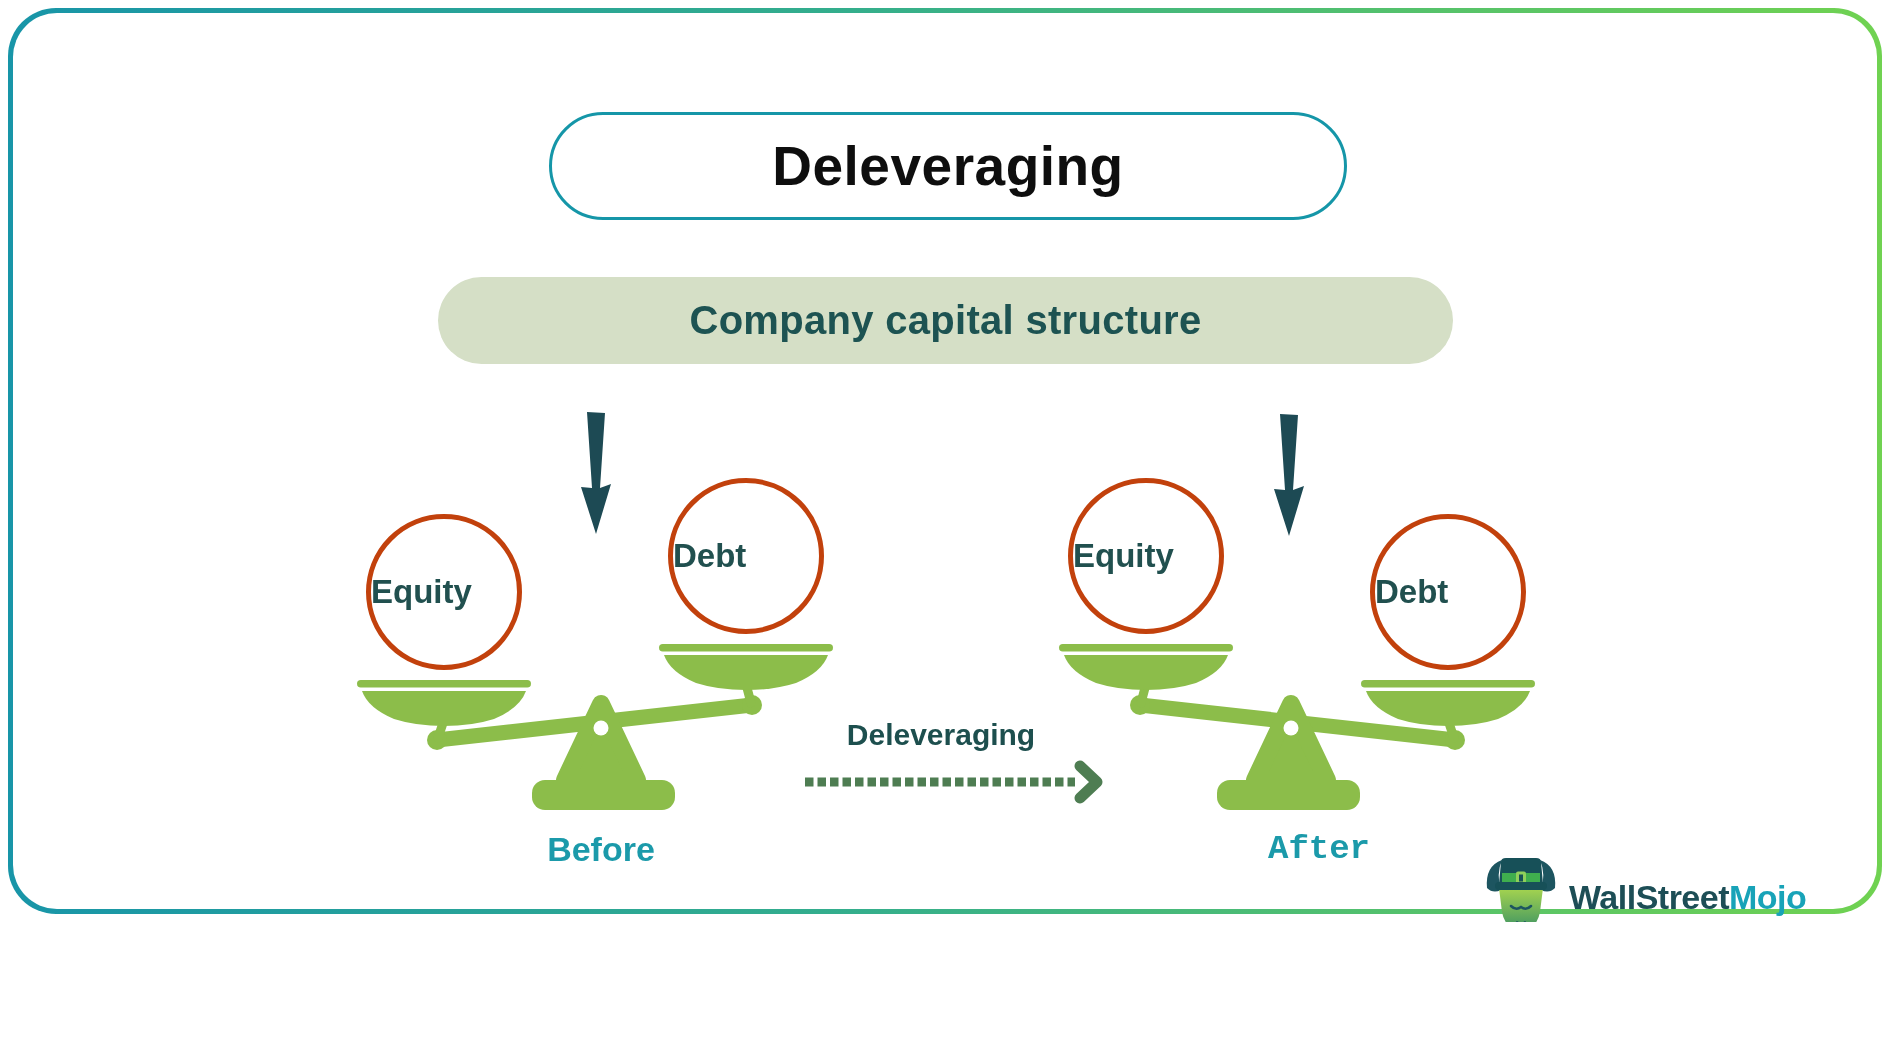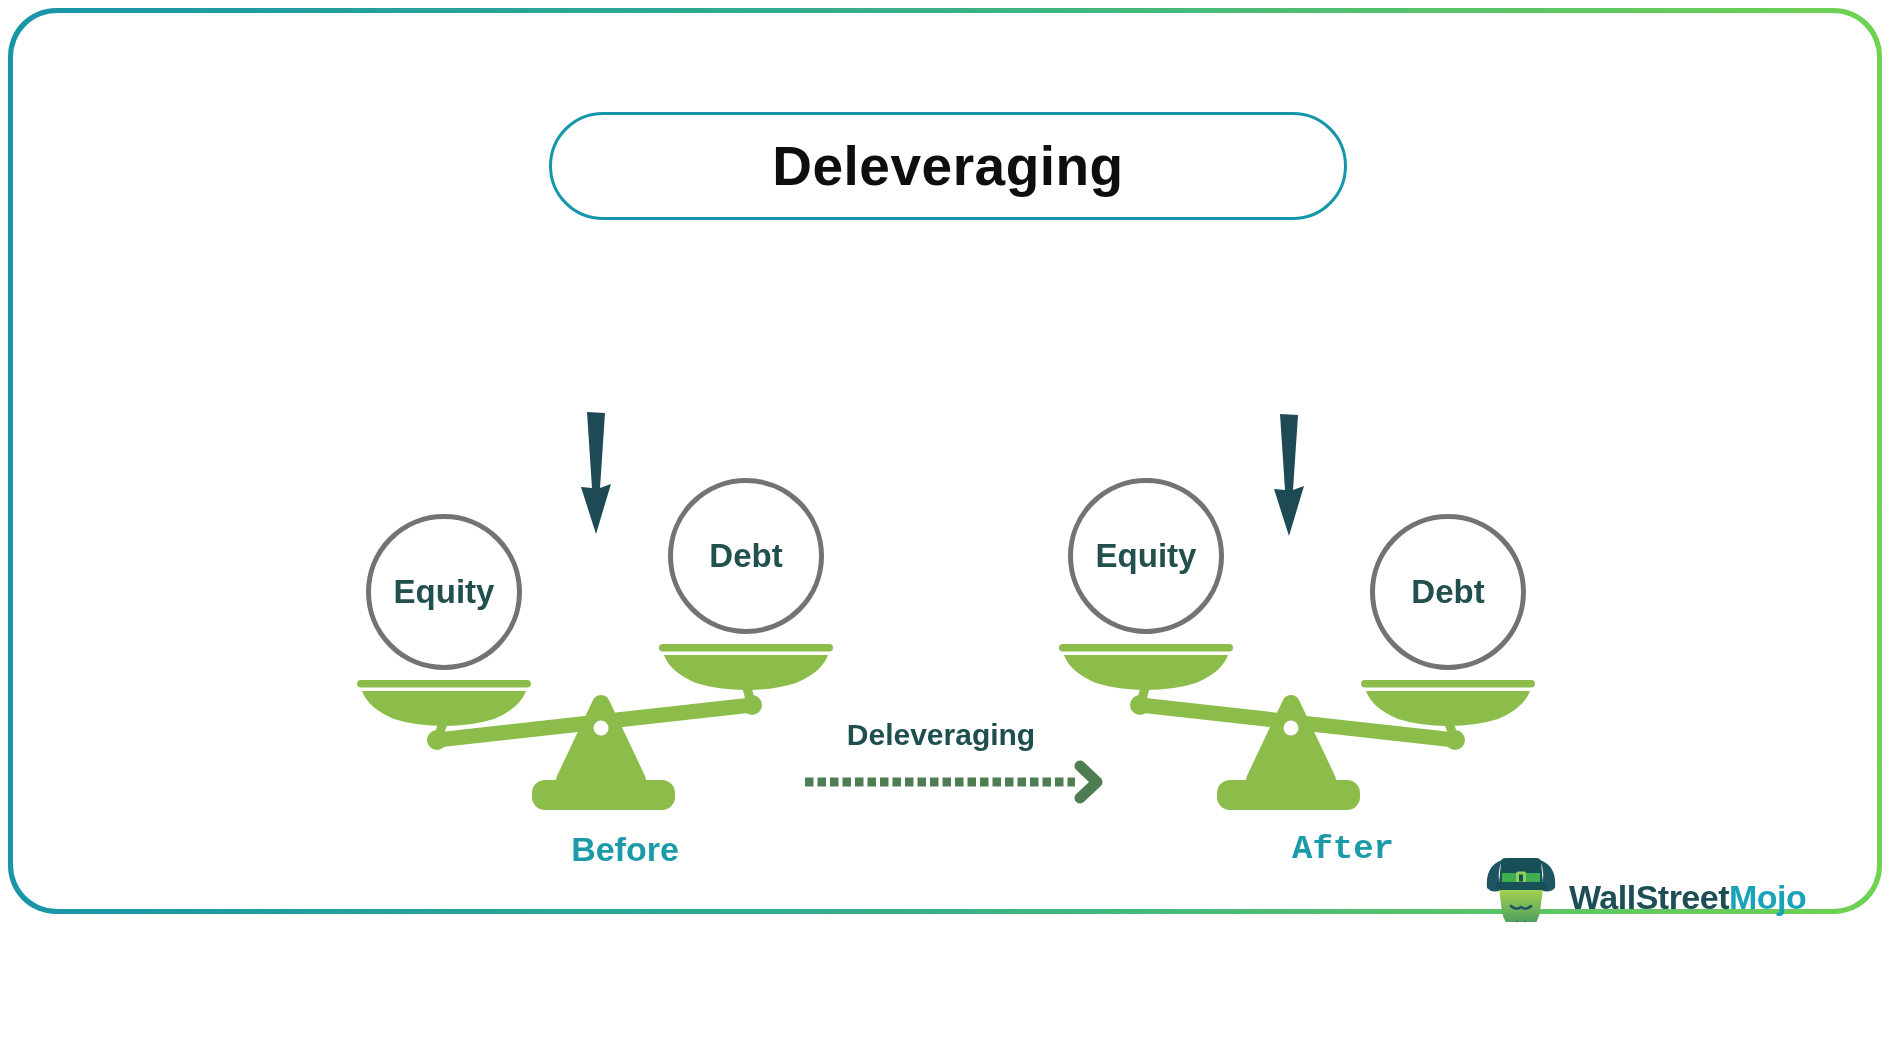--- a/index.html
+++ b/index.html
@@ -22,31 +22,31 @@
   .subtitle-pill span{font-size:40px;font-weight:bold;color:#1D5352;letter-spacing:.3px;}
 
   .down-arrow{position:absolute;width:40px;height:126px;}
   .down-arrow.left{left:578px;top:412px;}
   .down-arrow.right{left:1271px;top:414px;}
 
   .scale-svg{position:absolute;width:490px;height:175px;top:640px;}
   .scale-svg.before{left:350px;}
   .scale-svg.after{left:1052px;transform:scaleX(-1);}
 
-  .circle{position:absolute;width:156px;height:156px;border:5px solid #737373;
+  .circle{position:absolute;width:156px;height:156px;border:5px solid #c2410c;
           border-radius:50%;background:#ffffff;box-sizing:border-box;
-          display:flex;align-items:center;justify-content:center;}
+          display:flex;align-items:center;}
   .circle span{font-size:33px;font-weight:bold;color:#21504F;}
   .circle.before-equity{left:366px;top:514px;}
   .circle.before-debt{left:668px;top:478px;}
   .circle.after-equity{left:1068px;top:478px;}
   .circle.after-debt{left:1370px;top:514px;}
 
   .stage-label{position:absolute;transform:translateX(-50%);font-size:34px;
-               font-weight:bold;color:#1B9AAA;top:830px;margin-left:24px;}
+               font-weight:bold;color:#1B9AAA;top:830px;}
   .stage-label.before{left:601px;}
   .stage-label.after{left:1319px;font-family:Liberation Mono, monospace;}
 
   .transition-label{position:absolute;left:941px;top:718px;transform:translateX(-50%);
                     font-size:30px;font-weight:bold;color:#1D4F4E;}
   .dotted-arrow{position:absolute;left:797px;top:760px;width:316px;height:44px;}
 
   .logo{position:absolute;left:1483px;top:856px;display:flex;align-items:center;gap:10px;}
   .logo-text{font-size:34px;font-weight:bold;letter-spacing:-0.5px;white-space:nowrap;}
   .logo-text .primary{color:#1D4E56;}
@@ -58,20 +58,23 @@
 <div class="canvas">
 
   <div class="frame">
     <div class="frame-inner"></div>
   </div>
 
   <div class="title-pill">
     <span>Deleveraging</span>
   </div>
 
+  <div class="subtitle-pill">
+    <span>Company capital structure</span>
+  </div>
 
   <svg width="0" height="0" style="position:absolute">
     <defs>
       <g id="scale-shape">
         <line x1="87" y1="100" x2="402" y2="65" stroke="#8CBD4A" stroke-width="15" stroke-linecap="round"></line>
         <circle cx="87" cy="100" r="10" fill="#8CBD4A"></circle>
         <circle cx="402" cy="65" r="10" fill="#8CBD4A"></circle>
         <line x1="94" y1="80" x2="88" y2="98" stroke="#8CBD4A" stroke-width="9" stroke-linecap="round"></line>
         <line x1="396" y1="44" x2="401" y2="63" stroke="#8CBD4A" stroke-width="9" stroke-linecap="round"></line>
         <g transform="translate(94,40)">

